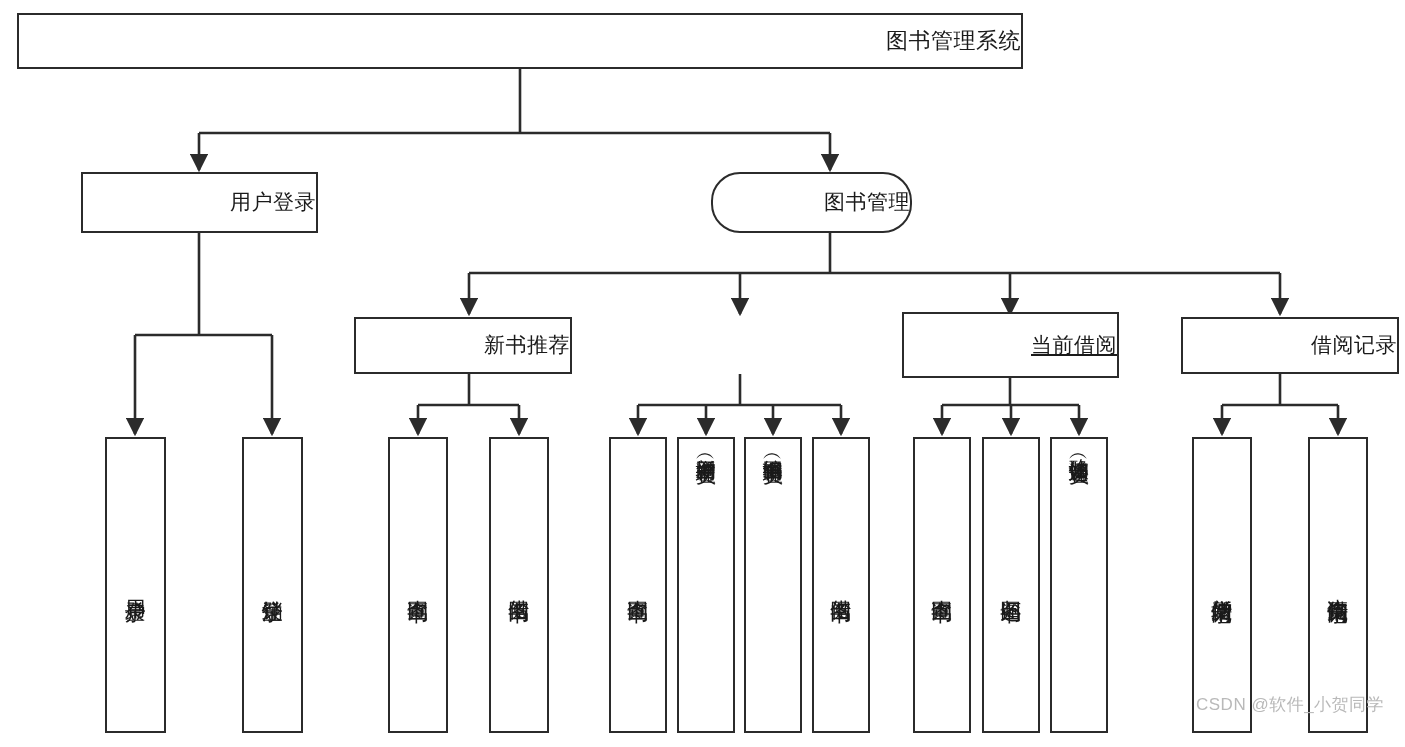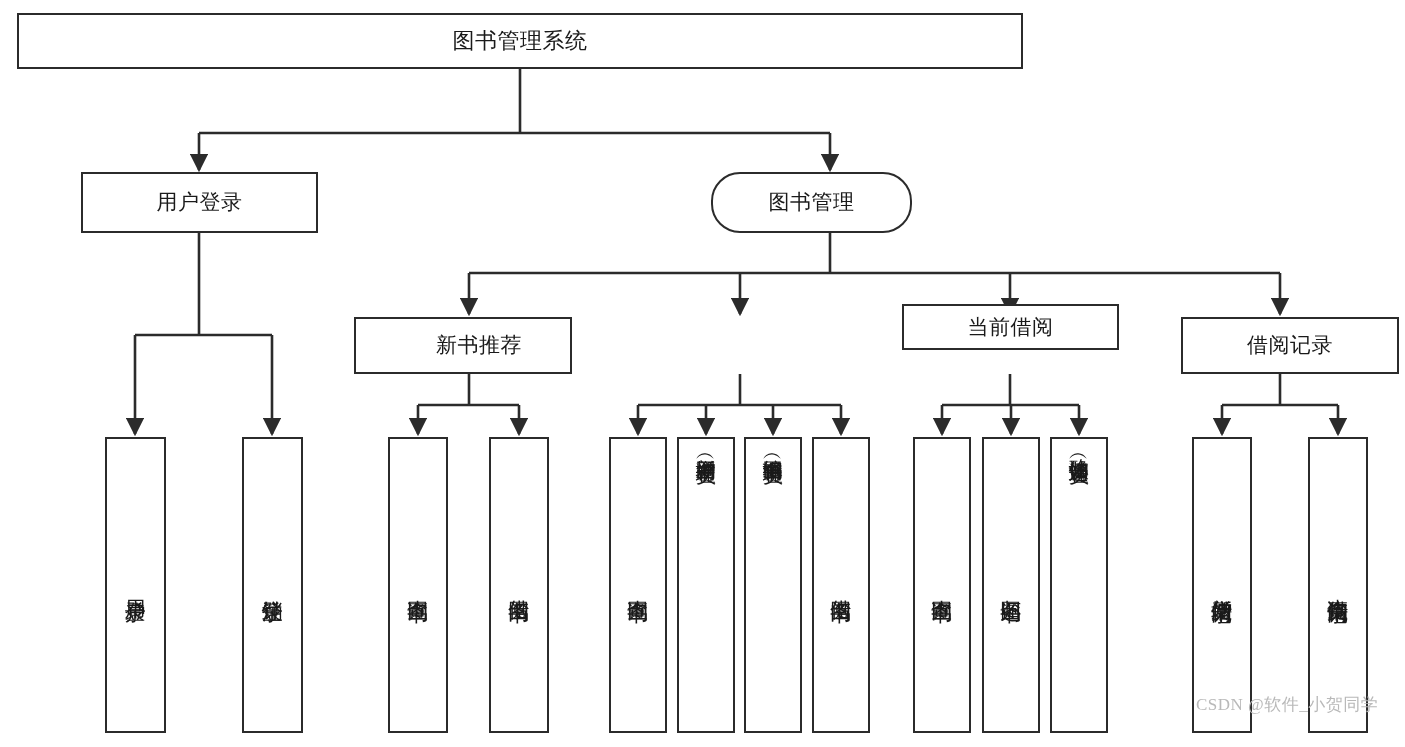--- a/index.html
+++ b/index.html
@@ -26,21 +26,21 @@
     height: 747px;
     pointer-events: none;
   }
   .node {
     position: absolute;
     box-sizing: border-box;
     background: #ffffff;
     border: 2px solid #2b2b2b;
     display: flex;
     align-items: center;
-    justify-content: center;
+    justify-content: flex-end;
     color: #1a1a1a;
   }
   .node .label {
     display: block;
     text-align: center;
     line-height: 1.18;
     white-space: nowrap;
   }
   .node.horiz .label {
     font-size: 21px;
@@ -139,21 +139,21 @@
   <div class="node horiz" id="node-user-login" style="left: 81px; top: 172px; width: 237px; height: 61px;">
     <span class="label">用户登录</span>
   </div>
   <div class="node horiz" id="node-book-manage" style="left: 711px; top: 172px; width: 201px; height: 61px; border-radius: 29px;">
     <span class="label">图书管理</span>
   </div>
 
   <div class="node horiz" id="node-new-book-rec" style="left: 354px; top: 317px; width: 218px; height: 57px; padding-left: 32px;">
     <span class="label">新书推荐</span>
   </div>
-  <div class="node horiz" id="node-current-borrow" style="left: 902px; top: 304px; width: 217px; height: 46px;">
+  <div class="node horiz" id="node-current-borrow" style="left: 902px; top: 312px; width: 217px; height: 66px; text-decoration: underline;">
     <span class="label">当前借阅</span>
   </div>
   <div class="node horiz" id="node-borrow-record" style="left: 1171px; top: 317px; width: 218px; height: 57px; margin-left: 10px;">
     <span class="label">借阅记录</span>
   </div>
 
   <div class="node vert centered" id="node-leaf-user-login" style="left: 105px; top: 437px; width: 61px; height: 296px;">
     <span class="label">用户登录</span>
   </div>
   <div class="node vert centered" id="node-leaf-logout" style="left: 242px; top: 437px; width: 61px; height: 296px;">
@@ -186,15 +186,15 @@
   <div class="node vert tall" id="node-leaf-confirm-return-admin" style="left: 1050px; top: 437px; width: 58px; height: 296px;">
     <span class="label">确认归还（管理员）</span>
   </div>
   <div class="node vert centered" id="node-leaf-add-borrow-record" style="left: 1192px; top: 437px; width: 60px; height: 296px;">
     <span class="label">新增借阅记录</span>
   </div>
   <div class="node vert centered" id="node-leaf-query-borrow-record" style="left: 1308px; top: 437px; width: 60px; height: 296px;">
     <span class="label">查询借阅记录</span>
   </div>
 
-  <div class="watermark" id="watermark" style="left: 1196px; top: 693px; font-family: Liberation Serif, serif;">CSDN @软件_小贺同学</div>
+  <div class="watermark" id="watermark" style="left: 1196px; top: 693px;">CSDN @软件_小贺同学</div>
 
 </div>
 
 </body></html>

